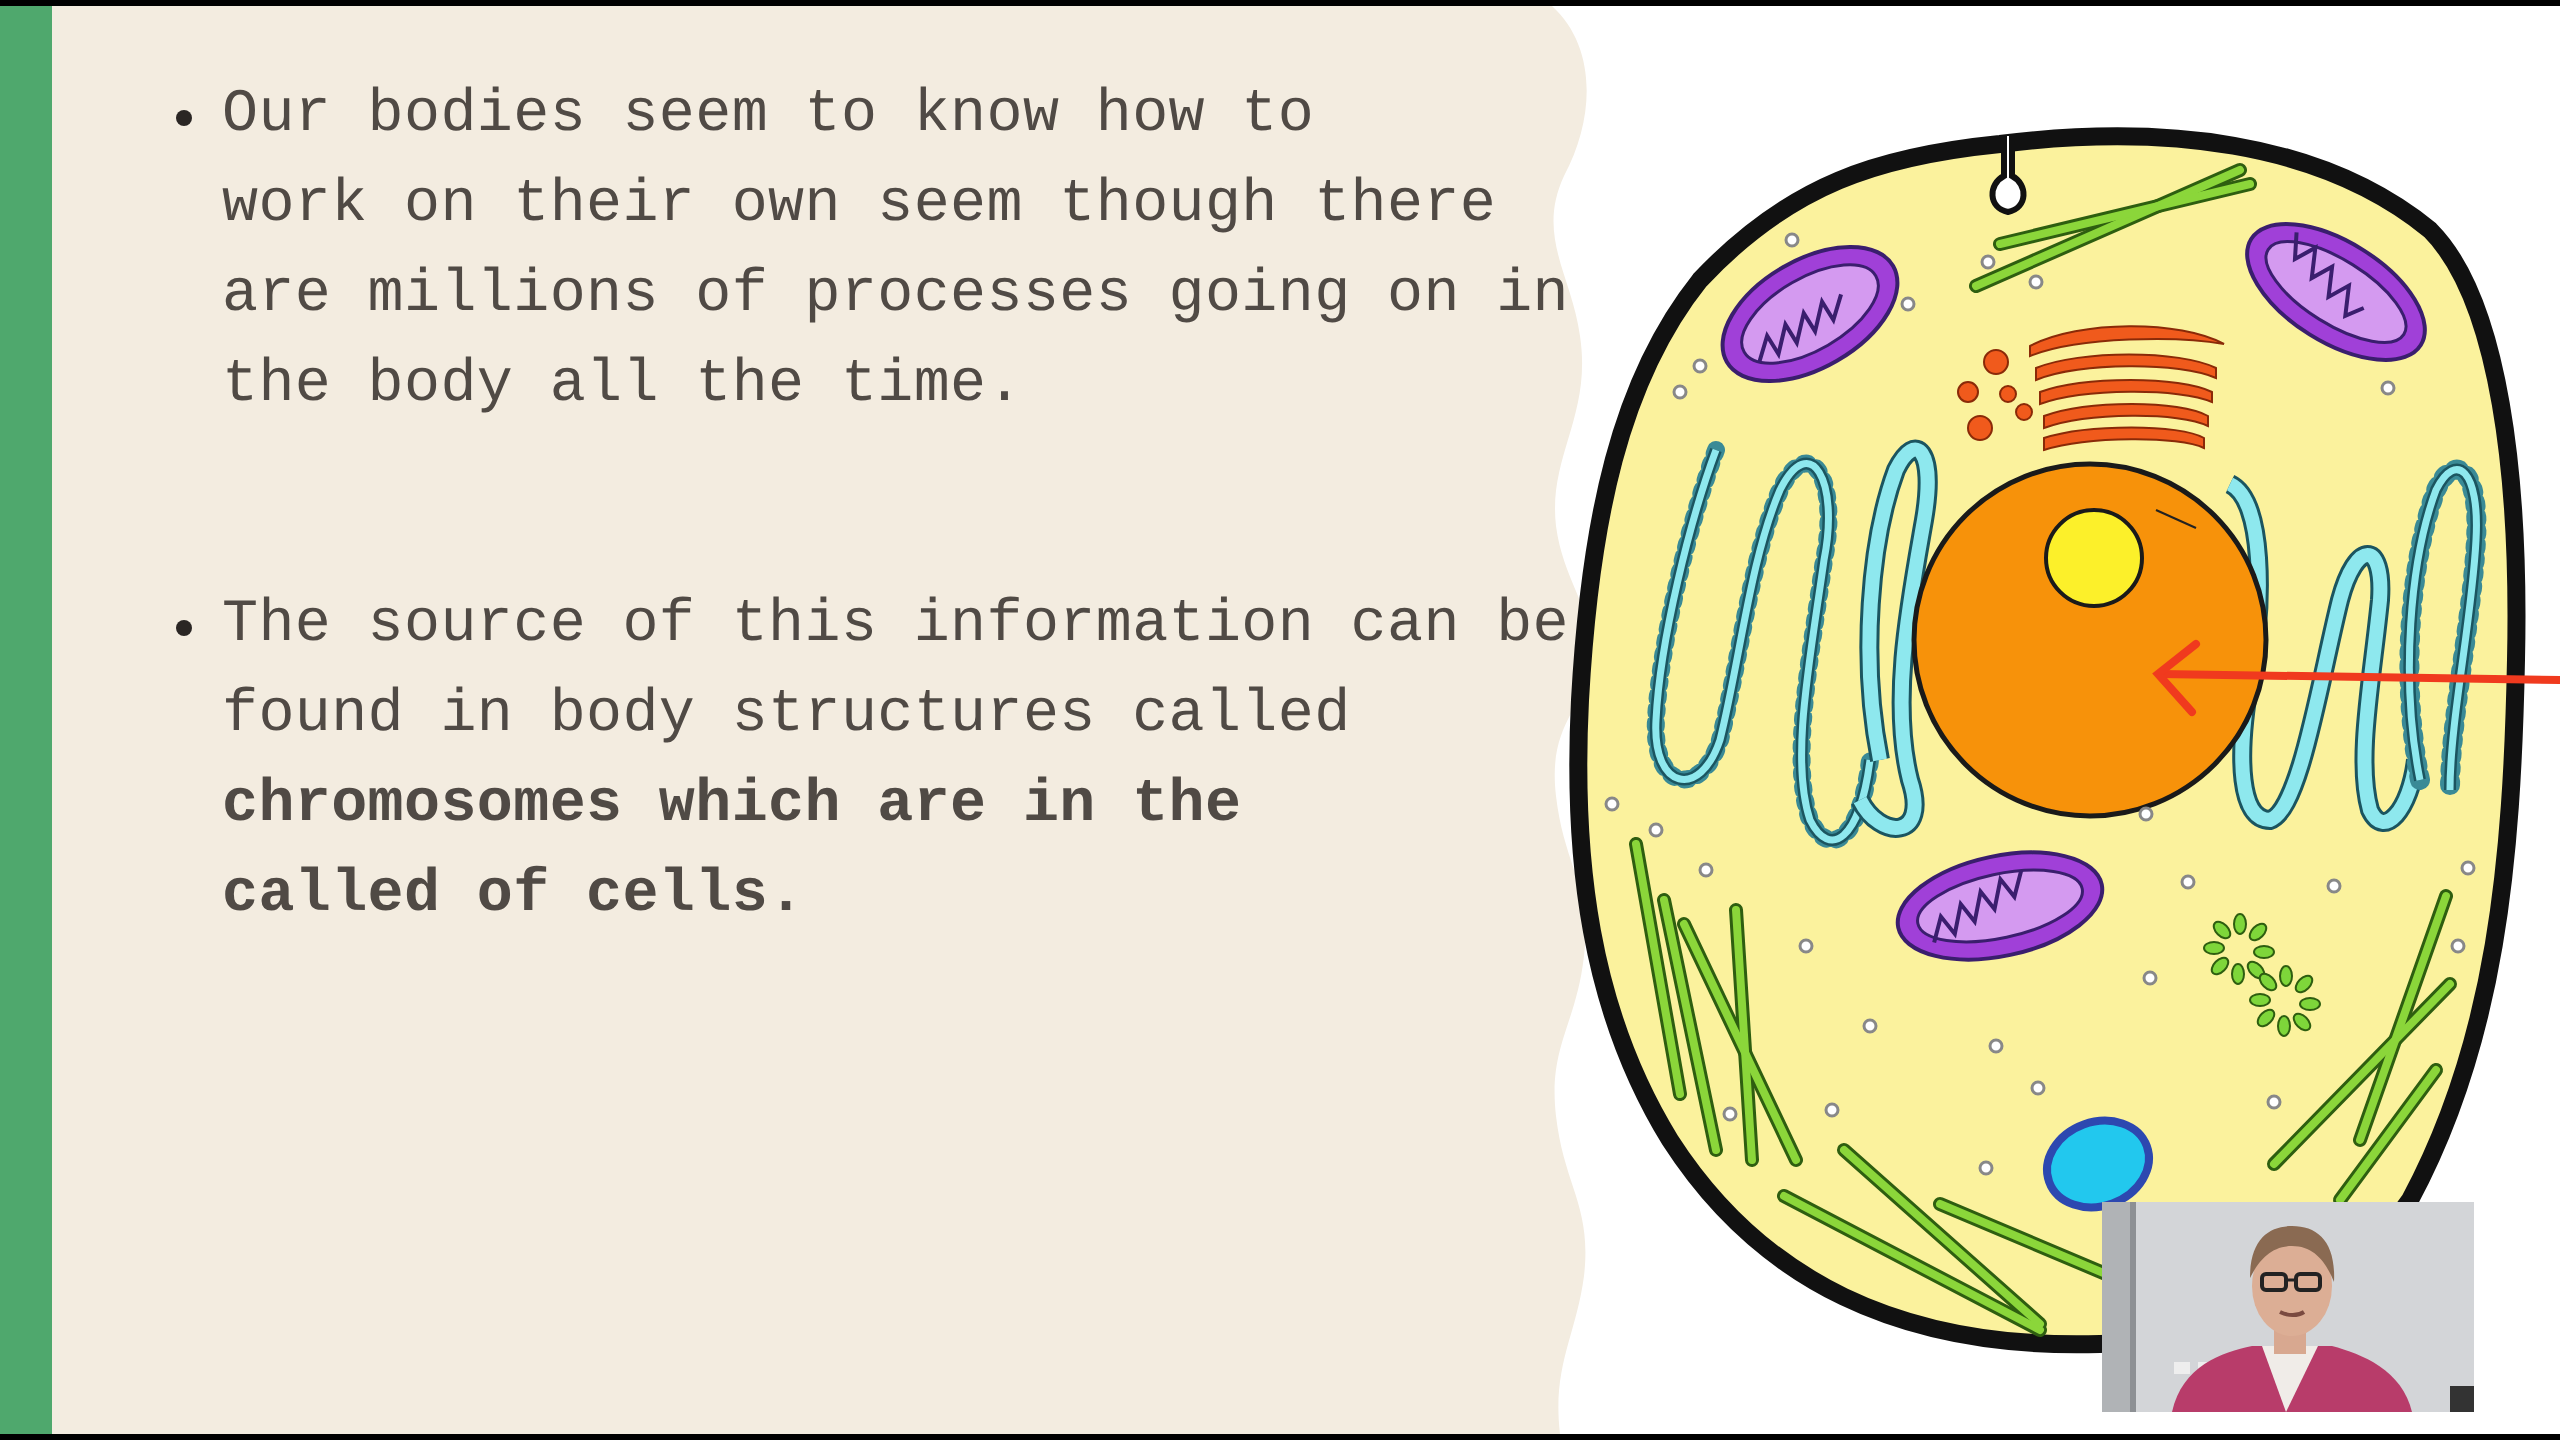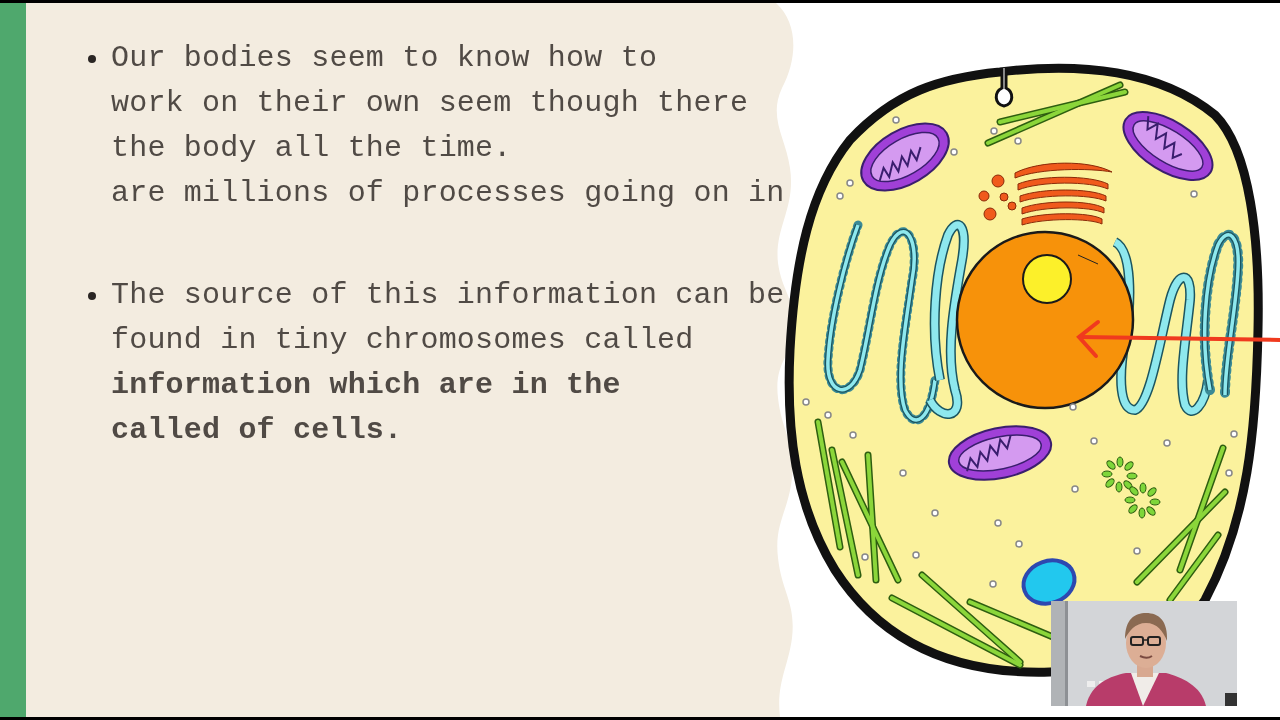--- a/index.html
+++ b/index.html
@@ -21,21 +21,21 @@
   }
   .cream-panel svg { display: block; }
   .text-area {
     position: absolute; left: 88px; top: 33px; width: 620px;
     color: #504a45;
   }
   .bullet {
     position: relative; padding-left: 23px;
     font-size: 30px; line-height: 45px; letter-spacing: 0.2px; font-family: Liberation Mono, monospace;
   }
-  .bullet + .bullet { margin-top: 57px; }
+  .bullet + .bullet { margin-top: 75px; }
   .bullet-dot {
     position: absolute; left: 0; top: 19px; width: 8px; height: 8px;
     border-radius: 50%; background: #2a2624;
   }
   .line { display: block; white-space: nowrap; }
   .bold { font-weight: bold; }
   .diagram {
     position: absolute; left: 780px; top: 0; width: 500px; height: 714px;
   }
   .webcam {
@@ -61,28 +61,28 @@
         C762,510 748,520 752,555 C756,590 770,600 766,635
         C762,665 750,680 754,714 L0,714 Z"></path>
     </svg>
   </div>
 
   <div class="text-area">
     <div class="bullet">
       <span class="bullet-dot"></span>
       <span class="line">Our bodies seem to know how to</span>
       <span class="line">work on their own seem though there</span>
+      <span class="line">are millions of processes going on in</span>
       <span class="line">the body all the time.</span>
-      <span class="line">are millions of processes going on in</span>
     </div>
     <div class="bullet">
       <span class="bullet-dot"></span>
       <span class="line">The source of this information can be</span>
-      <span class="line">found in tiny chromosomes called</span>
-      <span class="line bold">information which are in the</span>
+      <span class="line">found in body structures called</span>
+      <span class="line bold">chromosomes which are in the</span>
       <span class="line bold">called of cells.</span>
     </div>
   </div>
 
   <div class="diagram">
     <svg width="500" height="714" viewBox="780 3 500 714">
 
       <path fill="#fbf29d" stroke="#111" stroke-width="9" d="M1000,72 C1080,62 1160,70 1215,115 C1250,150 1260,240 1258,330
            C1256,430 1248,520 1205,600 C1170,650 1120,670 1050,672
            C950,675 880,640 835,570 C795,505 786,430 790,350

